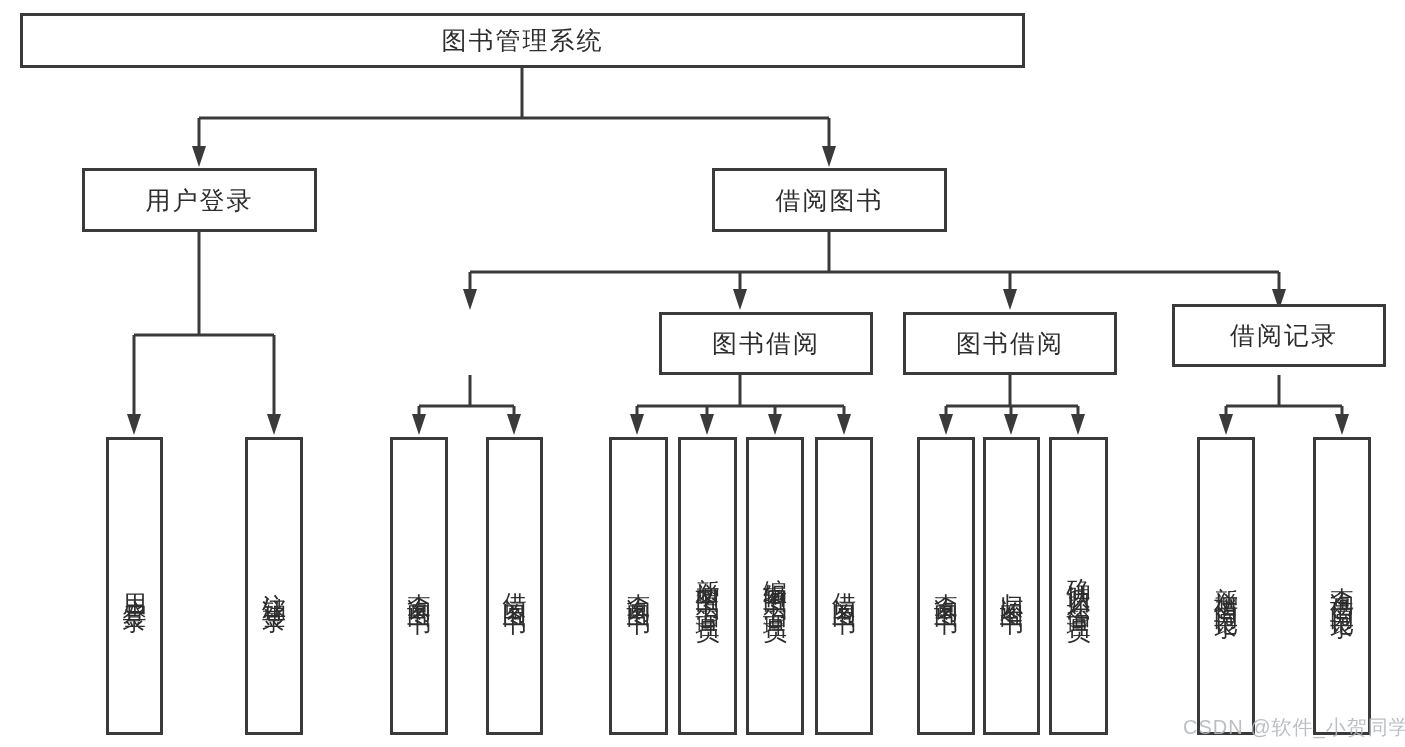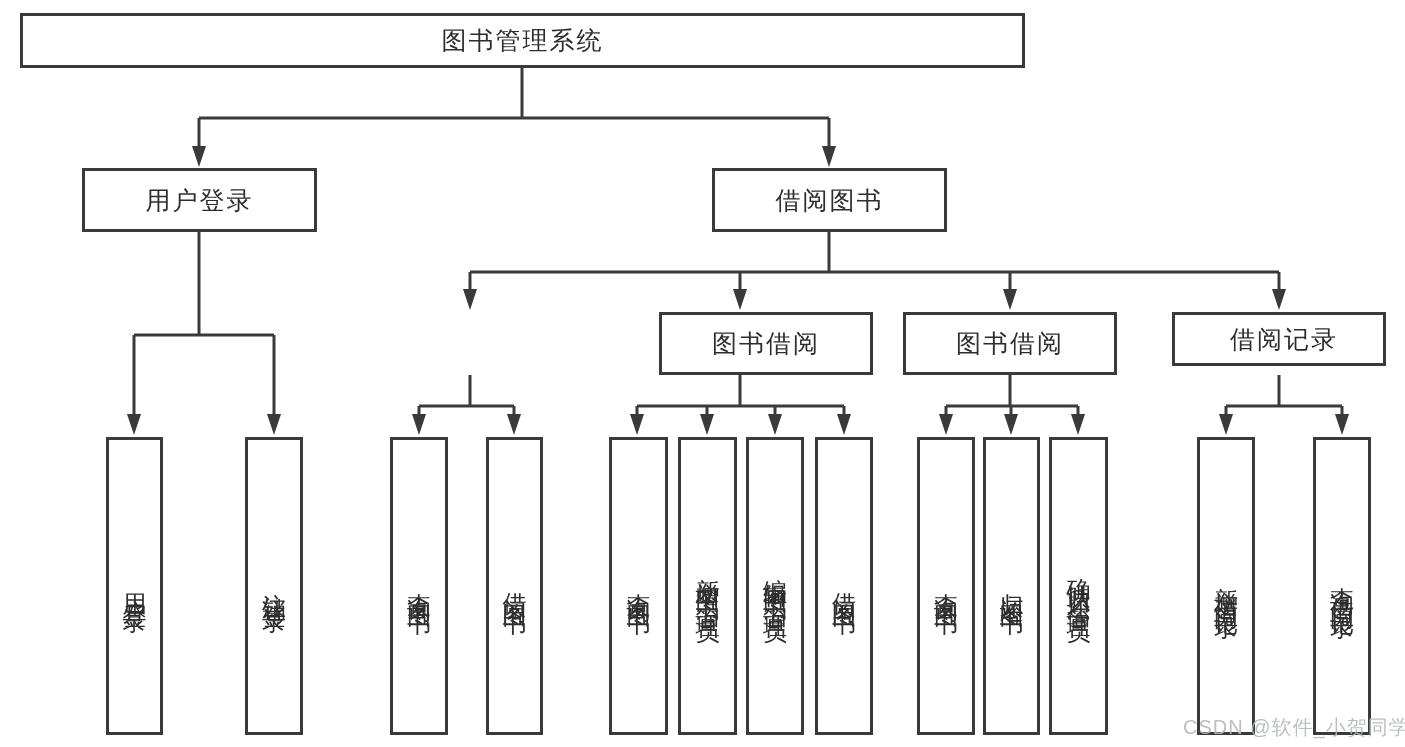--- a/index.html
+++ b/index.html
@@ -127,21 +127,21 @@
   <div class="node" style="left:712px; top:168px; width:235px; height:64px;">
     <span class="lbl">借阅图书</span>
   </div>
 
   <div class="node" style="left:633px; top:312px; width:214px; height:63px;margin-left:26px;">
     <span class="lbl">图书借阅</span>
   </div>
   <div class="node" style="left:903px; top:312px; width:214px; height:63px;">
     <span class="lbl">图书借阅</span>
   </div>
-  <div class="node" style="left:1172px; top:312px; width:214px; height:54px;padding-left:10px;">
+  <div class="node" style="left:1172px; top:304px; width:214px; height:63px;padding-left:10px;">
     <span class="lbl">借阅记录</span>
   </div>
 
   <div class="node leaf" style="left:106px; top:437px; width:57px; height:298px;">
     <span class="lbl">用户登录</span>
   </div>
   <div class="node leaf" style="left:245px; top:437px; width:58px; height:298px;">
     <span class="lbl">注销登录</span>
   </div>
 

